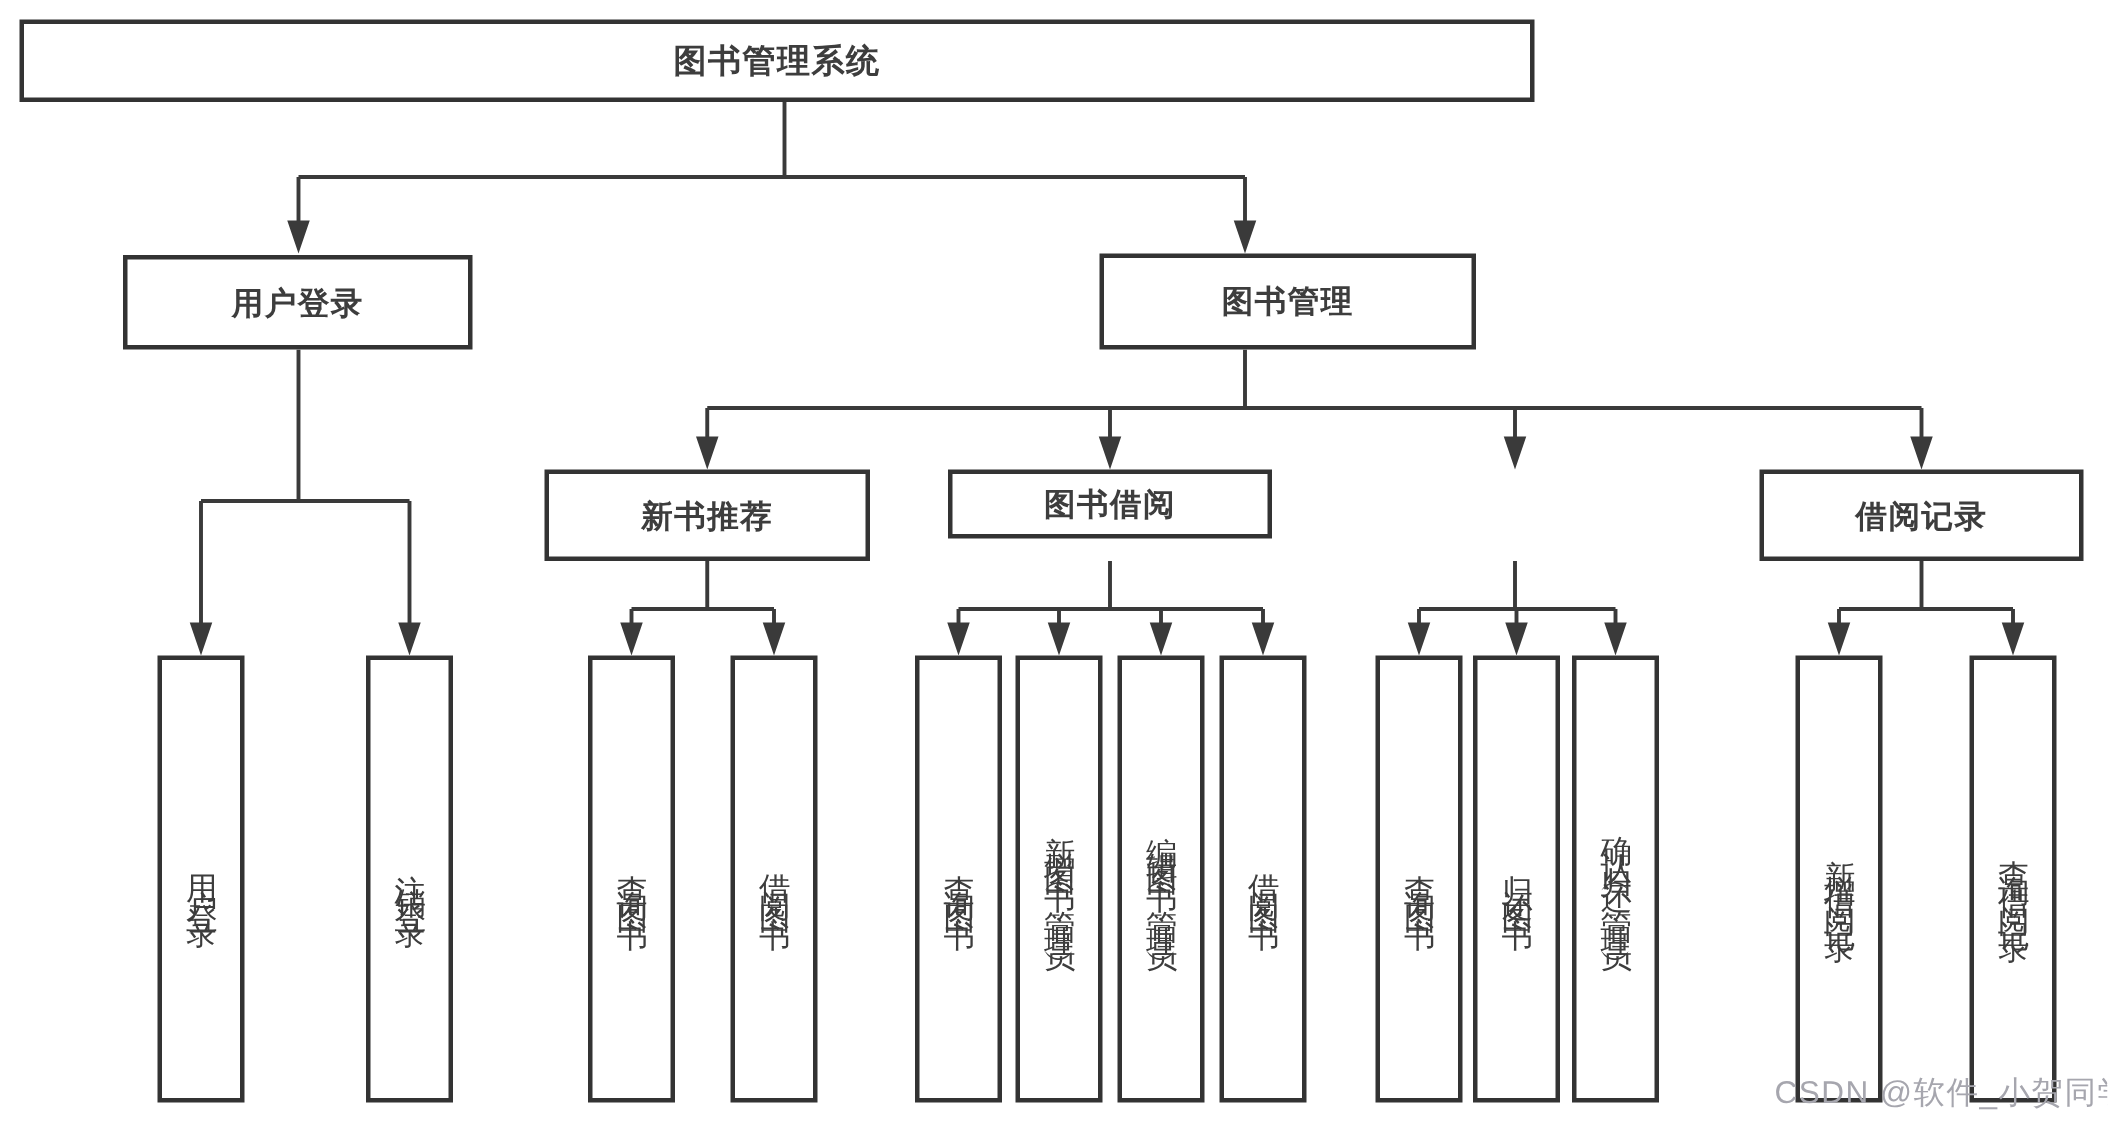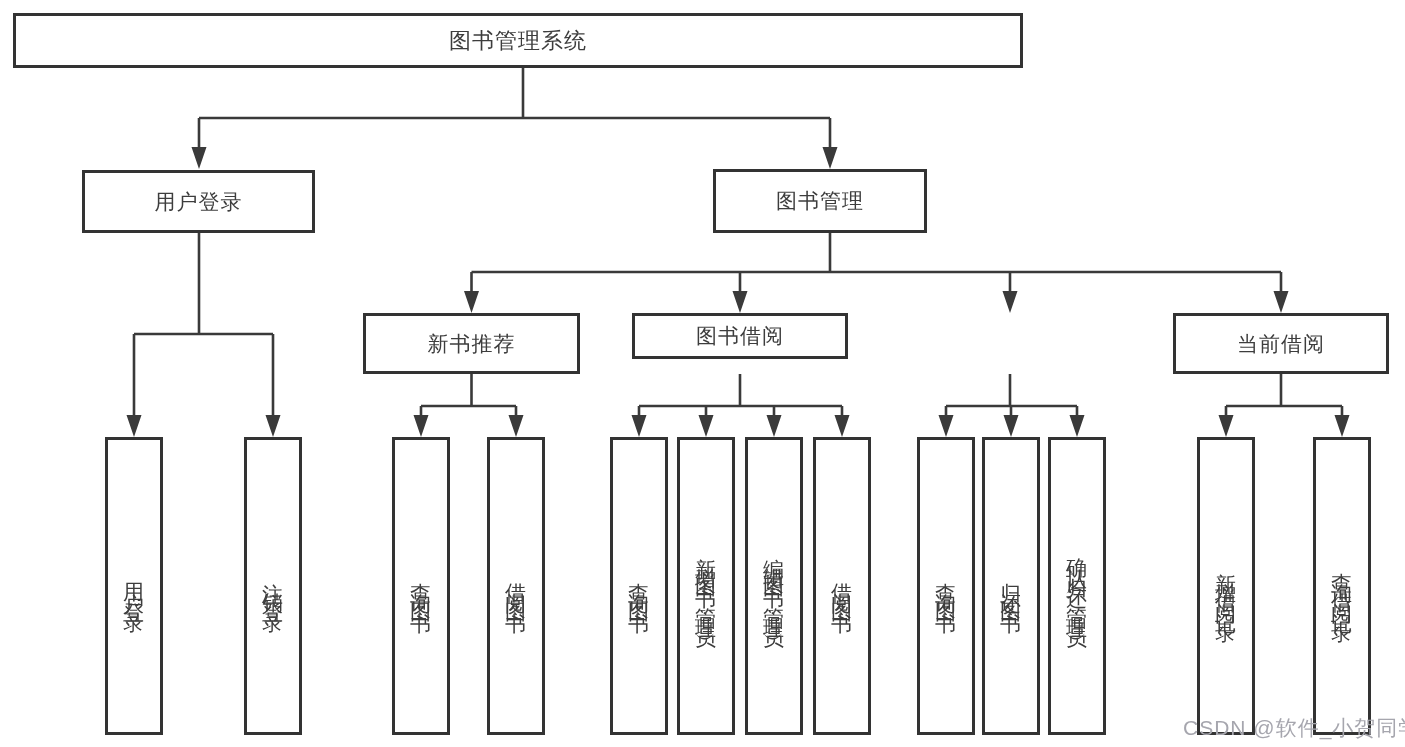--- a/index.html
+++ b/index.html
@@ -18,20 +18,21 @@
     background:#ffffff;
     display:flex;
     align-items:center;
     justify-content:center;
     color:#3d3d3d;
   }
   .hbox .hlabel{
     font-size:21px;
     letter-spacing:1px;
     white-space:nowrap;
+    font-weight:bold;
   }
   .root .hlabel{font-size:22px;}
   .leaf{
     top:437px;
     width:58px;
     height:298px;
   }
   .leaf .vlabel{
     writing-mode:vertical-rl;
     text-orientation:mixed;
@@ -60,32 +61,32 @@
       <path d="M199 169L191.5 147H206.5ZM830 169L822.5 147H837.5ZM134 437L126.5 415H141.5ZM273 437L265.5 415H280.5ZM471.5 313L464 291H479ZM740 313L732.5 291H747.5ZM1010 313L1002.5 291H1017.5ZM1281 313L1273.5 291H1288.5ZM421 437L413.5 415H428.5ZM516 437L508.5 415H523.5ZM639 437L631.5 415H646.5ZM706 437L698.5 415H713.5ZM774 437L766.5 415H781.5ZM842 437L834.5 415H849.5ZM946 437L938.5 415H953.5ZM1011 437L1003.5 415H1018.5ZM1077 437L1069.5 415H1084.5ZM1226 437L1218.5 415H1233.5ZM1342 437L1334.5 415H1349.5Z" fill="#3a3a3a"></path>
     </svg>
 
   <div class="box hbox root" style="left:13px;top:13px;width:1010px;height:55px">
     <span class="hlabel">图书管理系统</span>
   </div>
 
   <div class="box hbox" style="left:82px;top:170px;width:233px;height:63px">
     <span class="hlabel">用户登录</span>
   </div>
-  <div class="box hbox" style="left:713px;top:169px;width:214px;height:64px">
+  <div class="box hbox" style="left:733px;top:169px;width:251px;height:64px">
     <span class="hlabel">图书管理</span>
   </div>
 
   <div class="box hbox" style="left:363px;top:313px;width:217px;height:61px">
     <span class="hlabel">新书推荐</span>
   </div>
   <div class="box hbox" style="left:632px;top:313px;width:216px;height:46px">
     <span class="hlabel">图书借阅</span>
   </div>
   <div class="box hbox" style="left:1173px;top:313px;width:216px;height:61px">
-    <span class="hlabel">当前借阅</span>
+    <span class="hlabel">借阅记录</span>
   </div>
 
   <div class="box leaf" style="left:105px">
     <span class="vlabel">用户登录</span>
   </div>
   <div class="box leaf" style="left:244px">
     <span class="vlabel">注销登录</span>
   </div>
 
   <div class="box leaf" style="left:392px">

